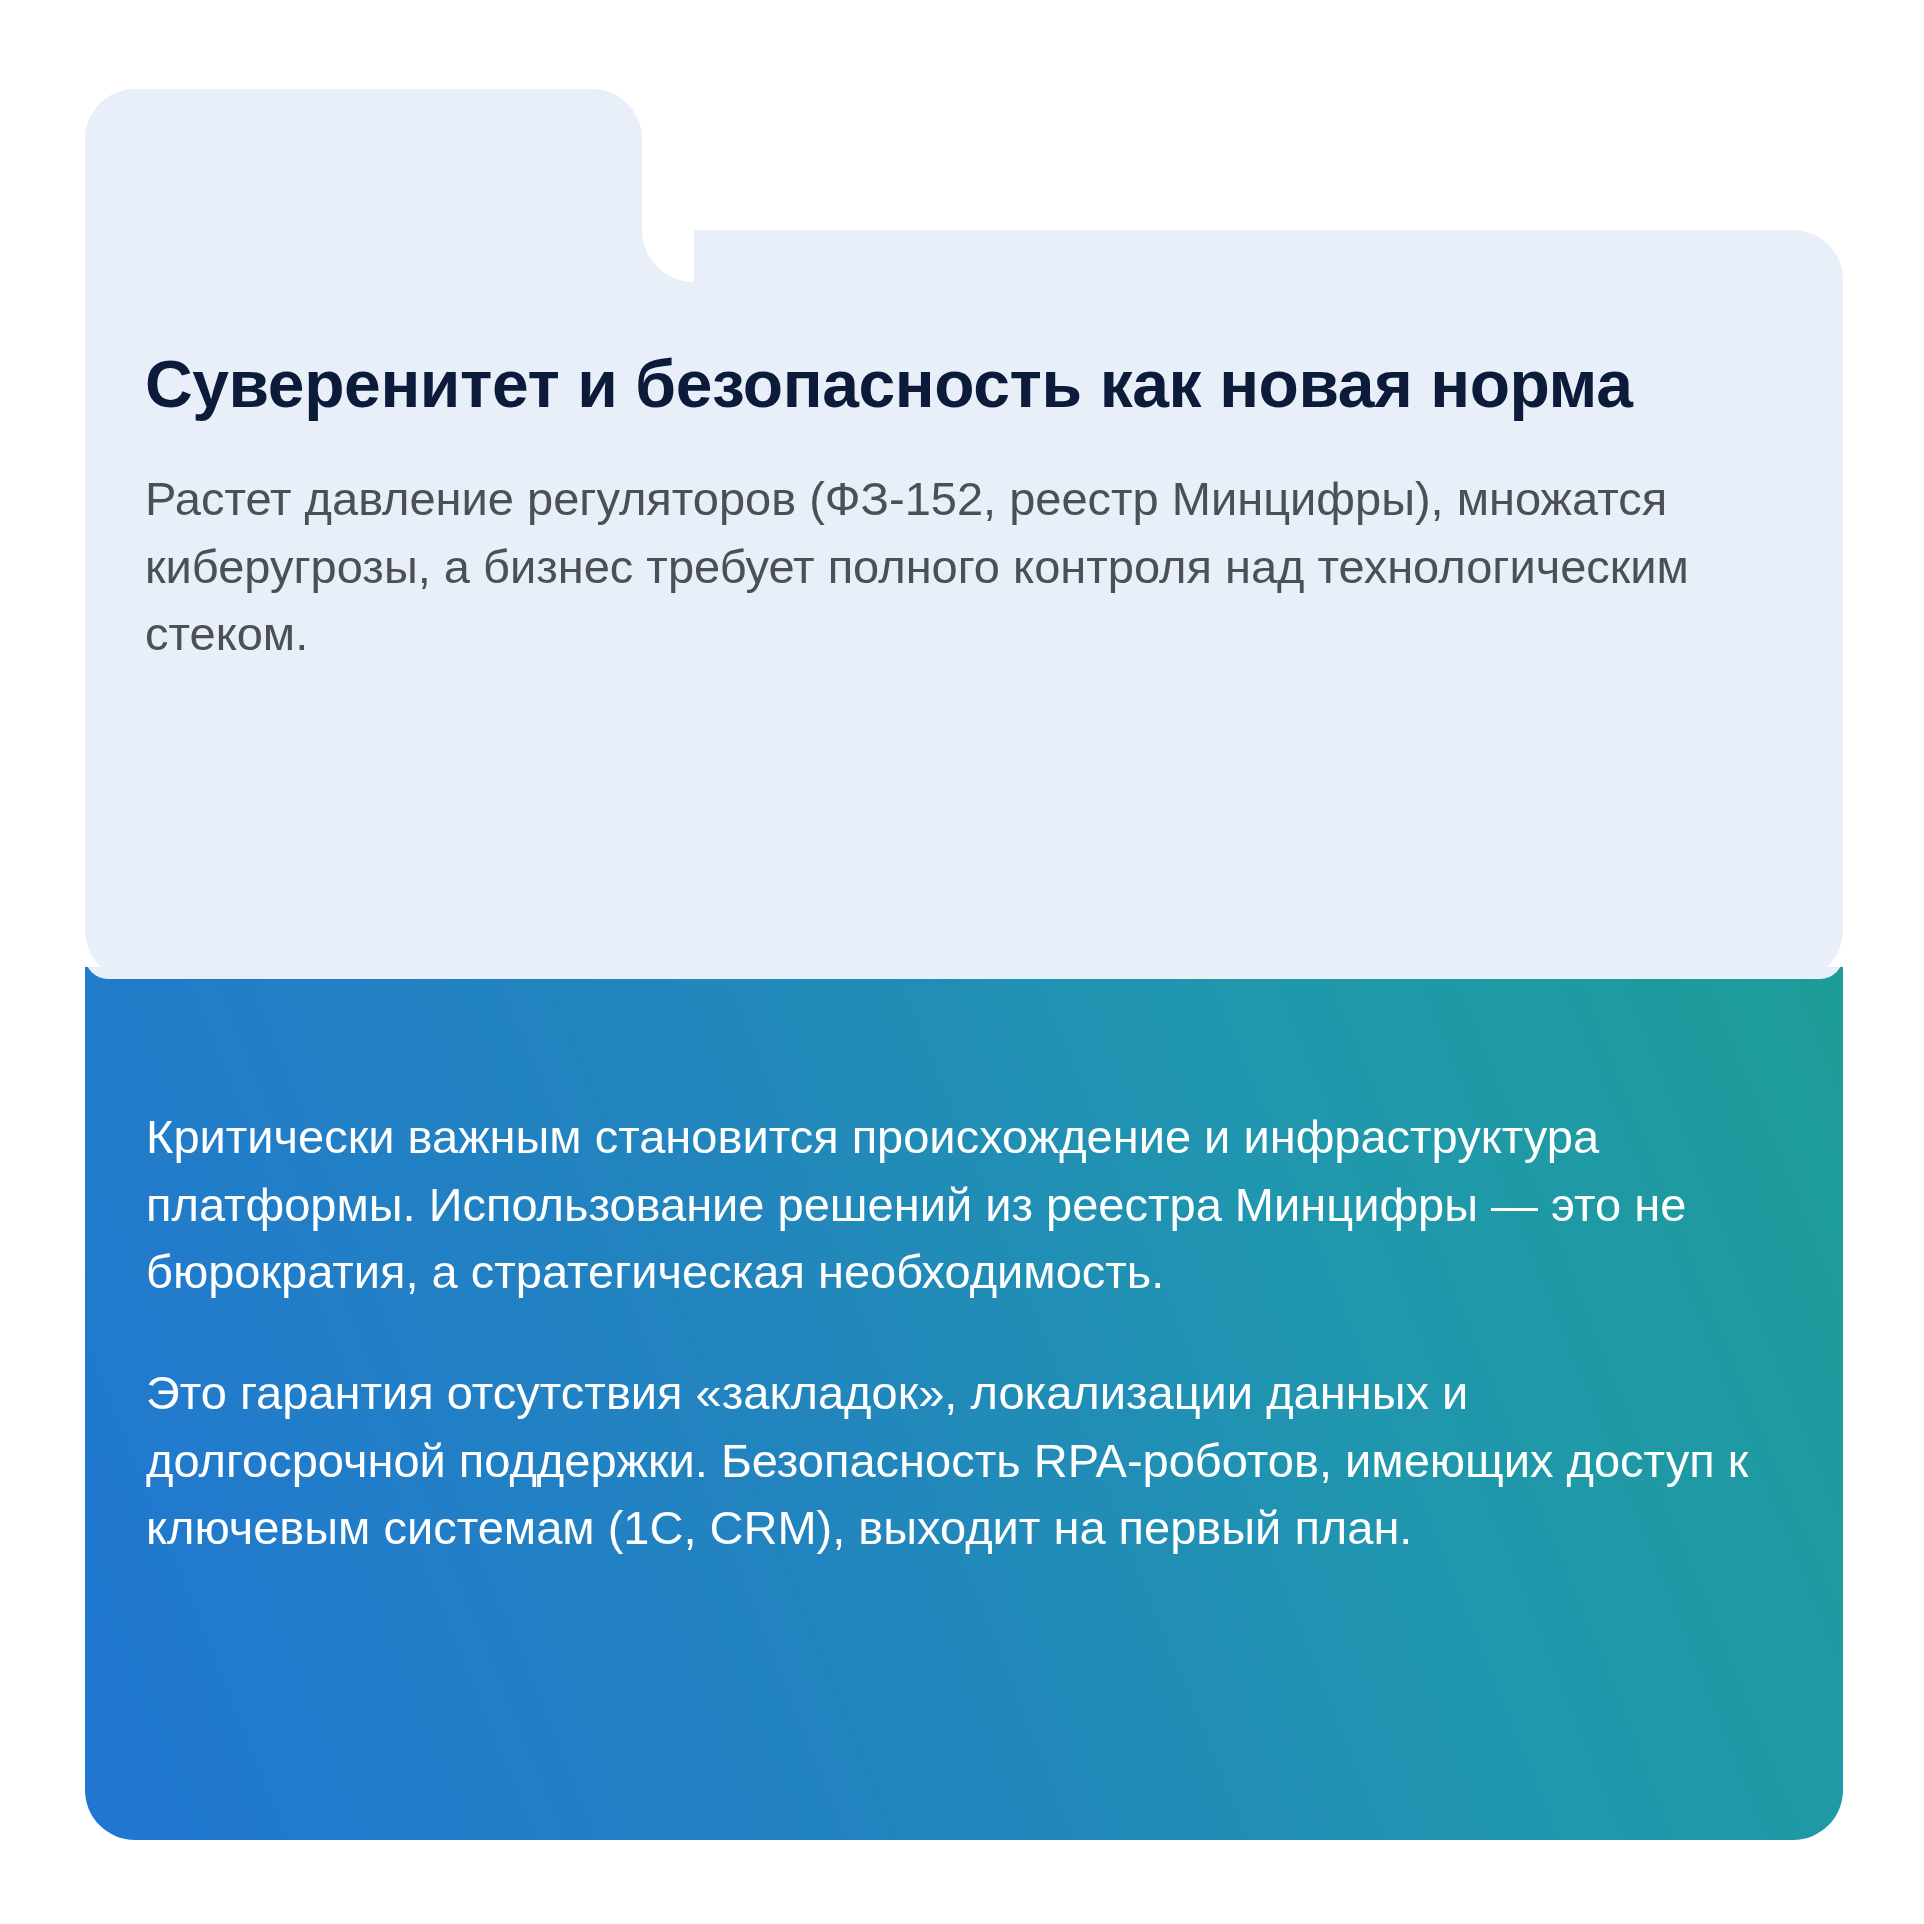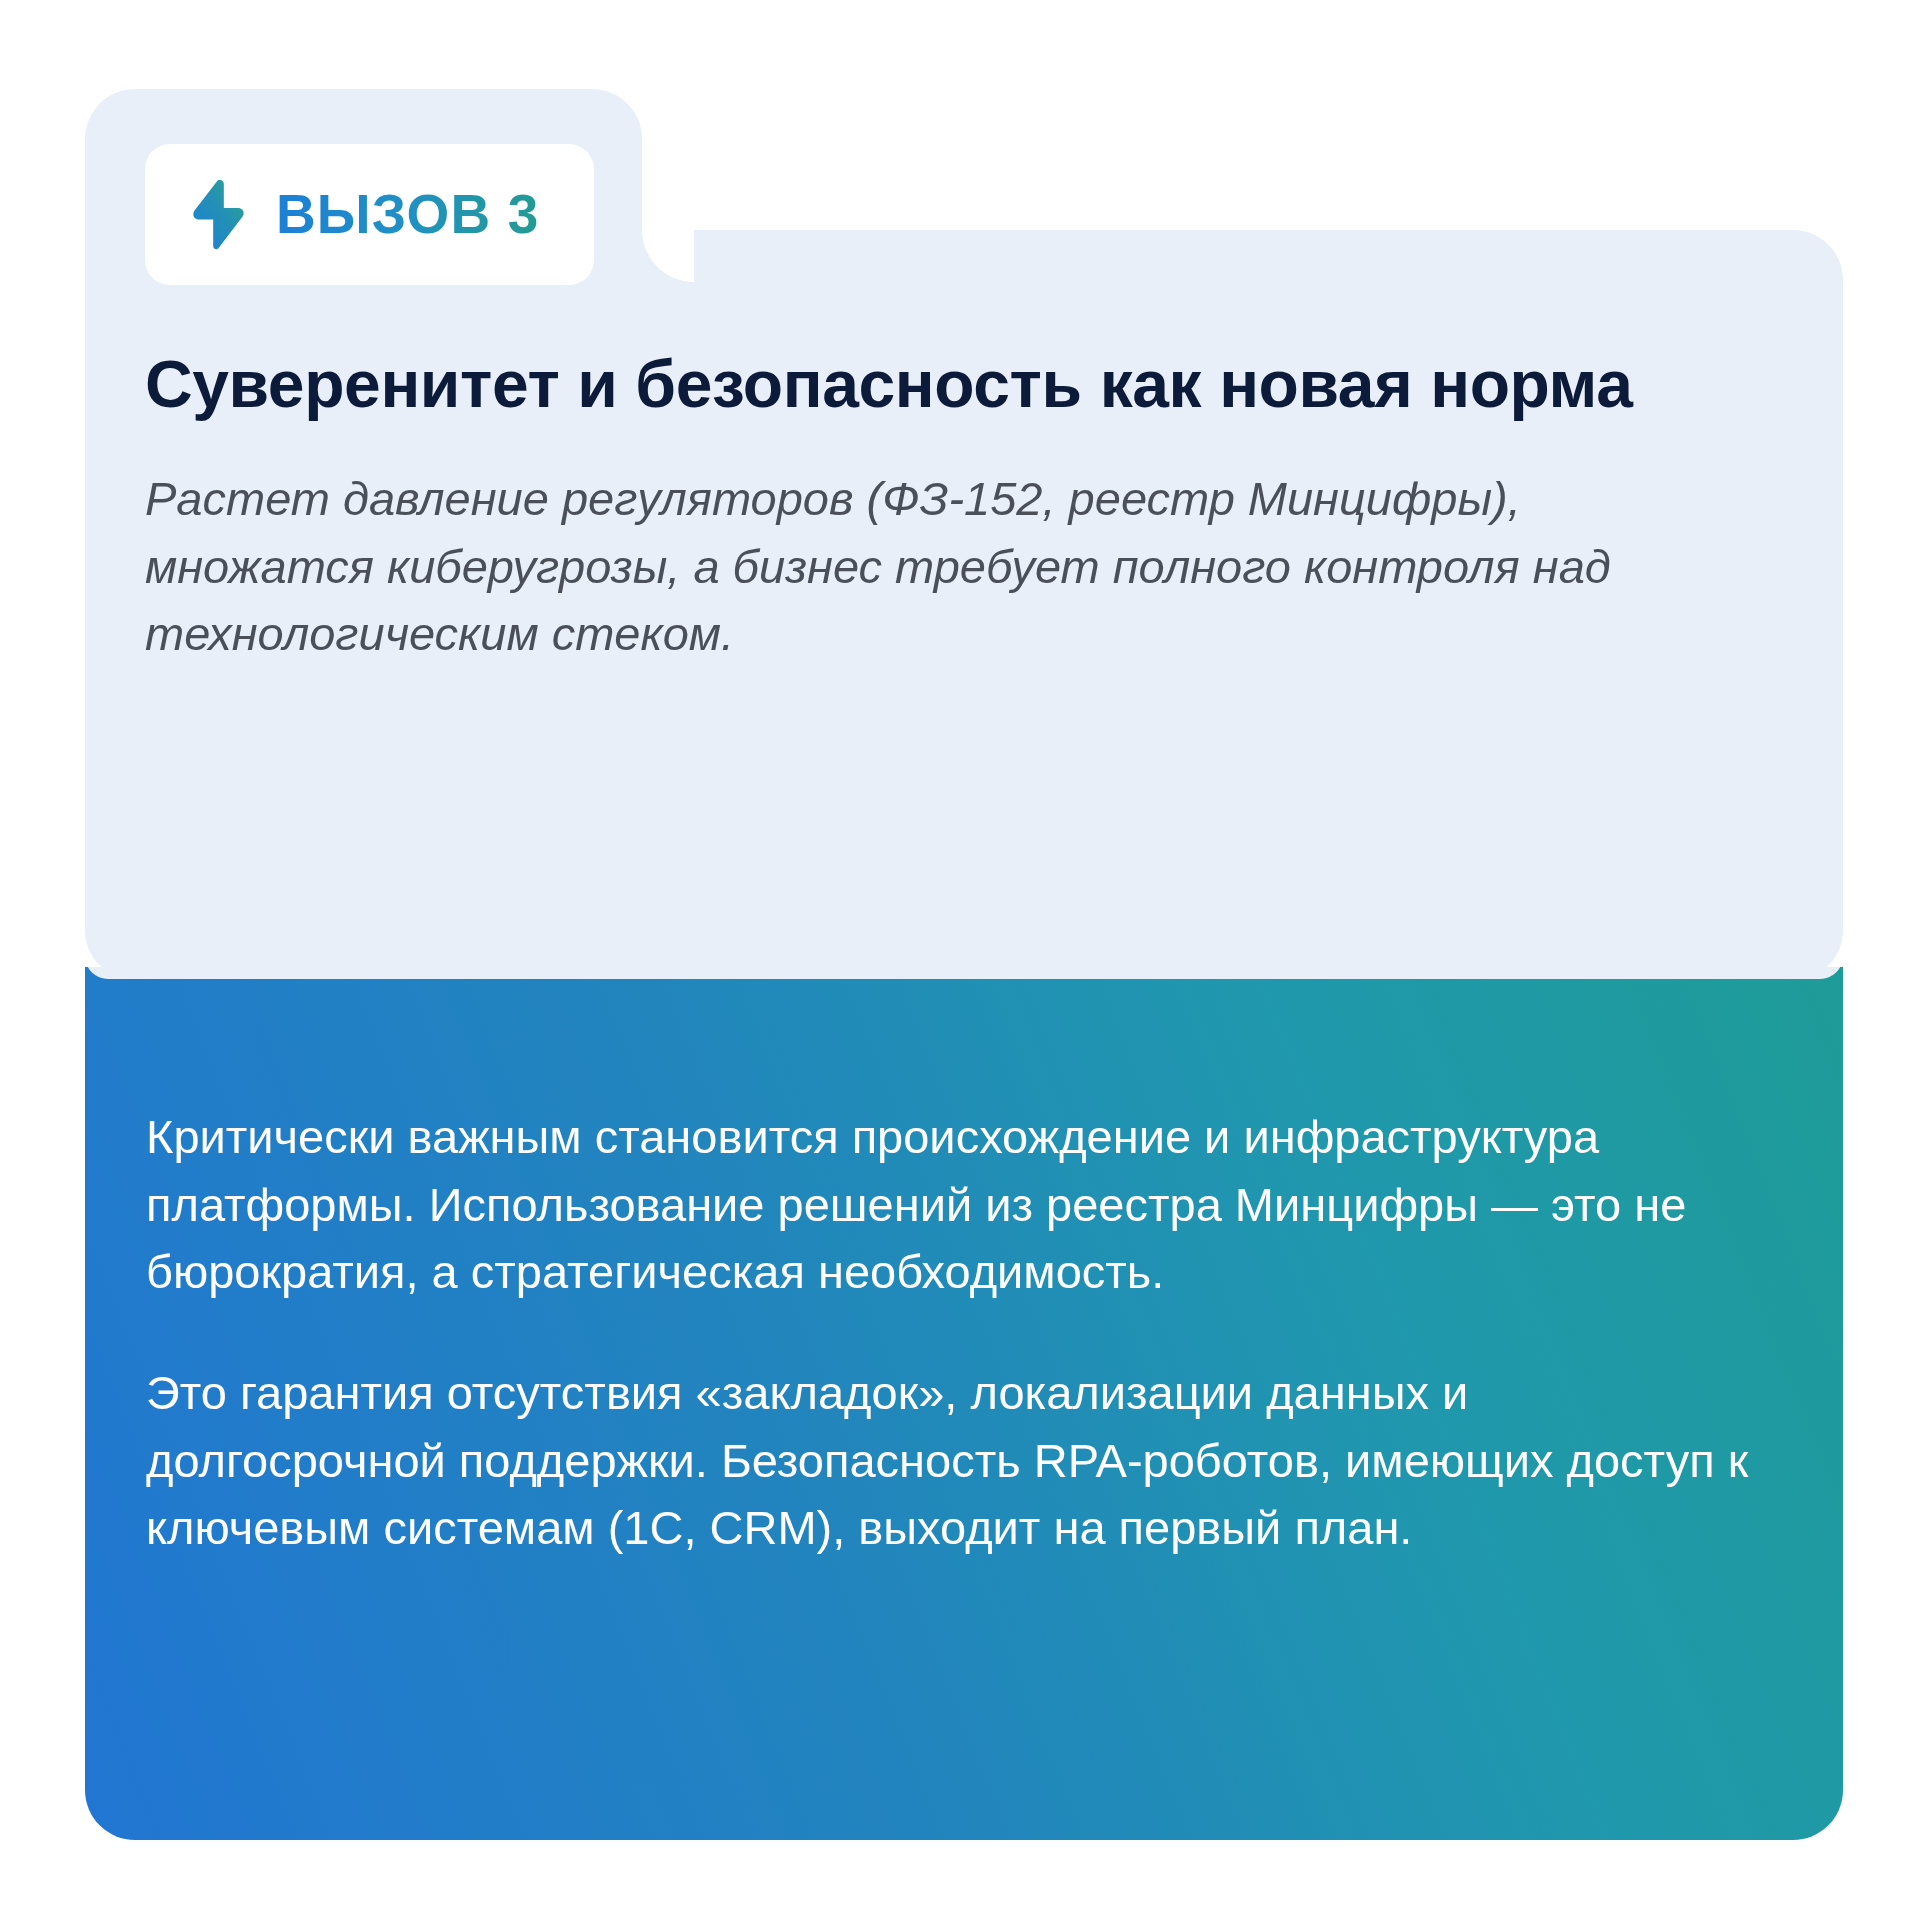--- a/index.html
+++ b/index.html
@@ -135,21 +135,20 @@
     color: #0C1B39;
     letter-spacing: -0.4px;
   }
   .lead {
     margin: 43px 0 0 0;
     font-size: 47px;
     font-weight: 400;
     line-height: 1.44;
     color: #4A4F58;
     max-width: 1613px;
-    font-style: italic;
   }
 
   
   .gradient-panel {
     position: absolute;
     left: 85px;
     top: 967px;
     width: 1758px;
     height: 873px;
     background: linear-gradient(68deg, #2176D2 0%, #2285BD 42%, #2097AE 70%, #1E9C98 100%);
@@ -191,33 +190,20 @@
 
 <div id="slide">
 
   <div class="light-card">
     <div class="tab-strip"></div>
     <div class="tab-filler"></div>
     <div class="card-body"></div>
     <div class="notch"></div>
   </div>
 
-  <div class="badge">
-    <svg class="bolt-icon" viewBox="0 0 62 78" aria-hidden="true">
-      <defs>
-        <linearGradient id="boltGrad" x1="0" y1="1" x2="1" y2="0">
-          <stop offset="0%" stop-color="#1C7FD6"></stop>
-          <stop offset="55%" stop-color="#2390B5"></stop>
-          <stop offset="100%" stop-color="#2FA98A"></stop>
-        </linearGradient>
-      </defs>
-      <path d="M30 0 L4 34 C1 38 3 44 9 44 L25 44 L25 74 C25 78 30 79 32 75 L58 41 C61 37 59 31 53 31 L37 31 L37 4 C37 0 32 -2 30 0 Z" fill="url(#boltGrad)"></path>
-    </svg>
-    <span class="badge-label">ВЫЗОВ 3</span>
-  </div>
 
   <div class="card-inner">
     <h1 class="headline">Суверенитет и безопасность как новая норма</h1>
     <p class="lead">Растет давление регуляторов (ФЗ-152, реестр Минцифры), множатся киберугрозы, а бизнес требует полного контроля над технологическим стеком.</p>
   </div>
 
   <div class="gradient-panel">
     <div class="panel-cap"></div>
     <div class="panel-inner">
       <p class="panel-para">Критически важным становится происхождение и инфраструктура платформы. Использование решений из реестра Минцифры — это не бюрократия, а стратегическая необходимость.</p>

